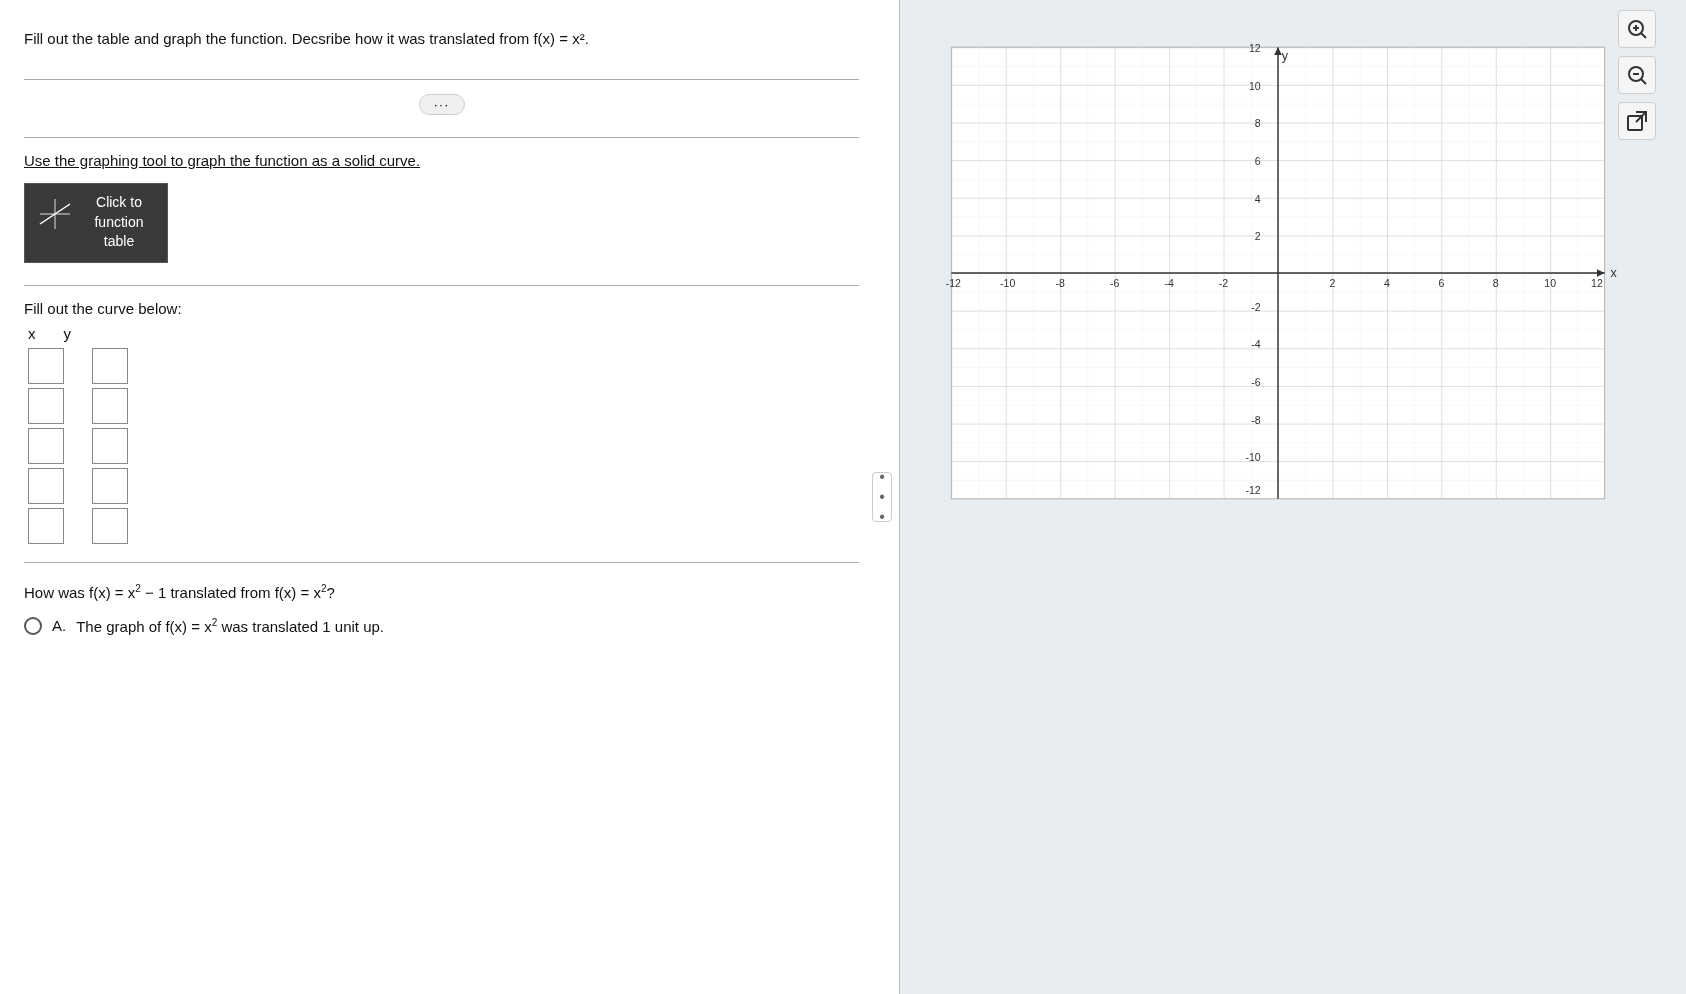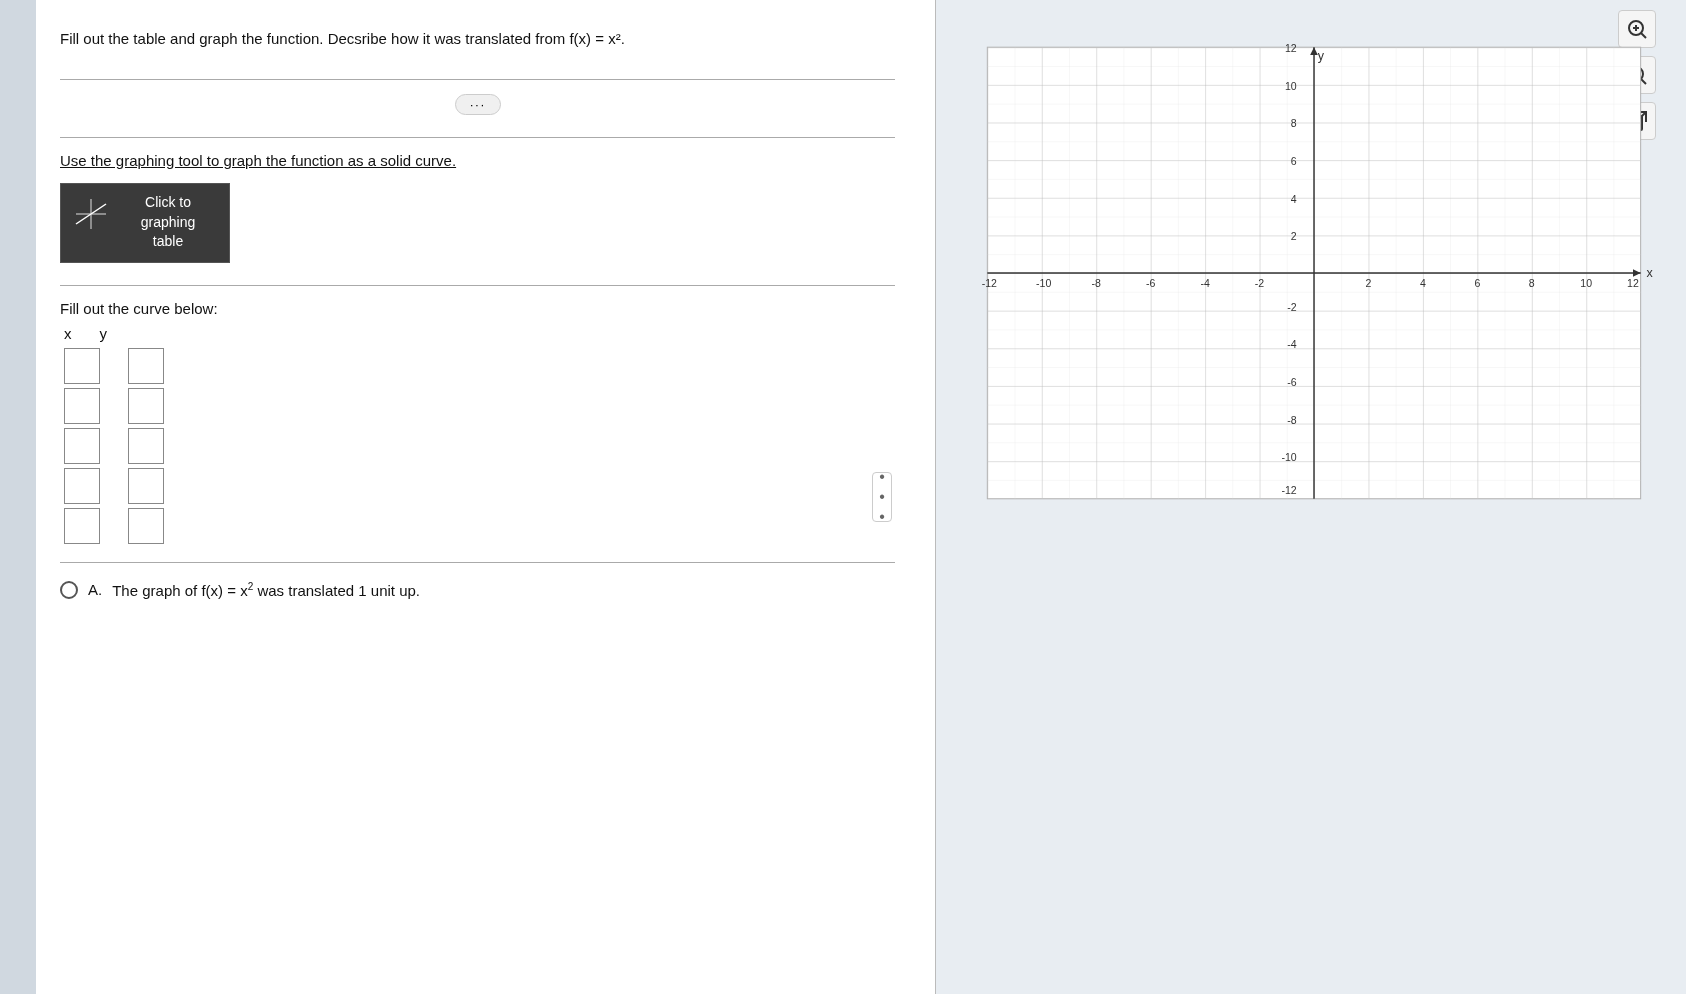--- a/index.html
+++ b/index.html
@@ -21,21 +21,20 @@
     .left-panel {
       background: #fff;
       width: 900px;
       min-height: 994px;
       padding: 28px 40px 28px 24px;
       display: flex;
       flex-direction: column;
       gap: 0;
       border-right: 1px solid #bbb;
       position: relative;
-      margin-left: 36px;
     }
     .question-title {
       font-size: 15px;
       margin-bottom: 14px;
       line-height: 1.5;
     }
     .function-label {
       font-size: 15px;
       margin-bottom: 10px;
     }
@@ -57,21 +56,21 @@
       font-size: 13px;
       cursor: pointer;
       letter-spacing: 1px;
     }
     .graphing-instruction {
       font-size: 15px;
       margin-bottom: 14px;
       text-decoration: underline;
     }
     .click-enlarge-box {
-      width: 170px;
+      width: 144px;
       height: 80px;
       background: #3a3a3a;
       display: flex;
       align-items: center;
       justify-content: center;
       cursor: pointer;
       position: relative;
       border: 1px solid #555;
       margin-bottom: 4px;
     }
@@ -229,21 +228,21 @@
     <div class="click-enlarge-box">
 
       <svg class="graph-icon" viewBox="0 0 40 40" width="40" height="40">
         <line x1="5" y1="20" x2="35" y2="20" stroke="#aaa" stroke-width="1.5"></line>
         <line x1="20" y1="5" x2="20" y2="35" stroke="#aaa" stroke-width="1.5"></line>
         <line x1="5" y1="30" x2="20" y2="20" stroke="#fff" stroke-width="1.5"></line>
         <line x1="20" y1="20" x2="35" y2="10" stroke="#fff" stroke-width="1.5"></line>
       </svg>
       <div class="click-enlarge-text">
         <span>Click to</span><br>
-        <span>graphing</span><br>
+        <span>function</span><br>
         <span>table</span>
       </div>
     </div>
     <hr class="divider2">
     <div class="fill-table-label">Fill out the curve below:</div>
     <div class="table-headers">
       <span>x</span>
       <span>y</span>
     </div>
     <div class="table-inputs">
@@ -262,20 +261,23 @@
       <div class="table-row-input">
         <input class="cell-input" type="text" style="">
         <input class="cell-input" type="text" style="">
       </div>
       <div class="table-row-input">
         <input class="cell-input" type="text" style="">
         <input class="cell-input" type="text" style="">
       </div>
     </div>
     <hr class="divider3">
+    <div class="translation-question">
+      How was f(x) = x<sup>2</sup> − 1 translated from f(x) = x<sup>2</sup>?
+    </div>
     <div class="answer-option">
       <span class="radio-circle"></span>
       <span>A.</span>
       <span>
         The graph of f(x) = x<sup>2</sup> was translated 1 unit up.
       </span>
     </div>
   </div>
 
   <div class="collapse-handle">

